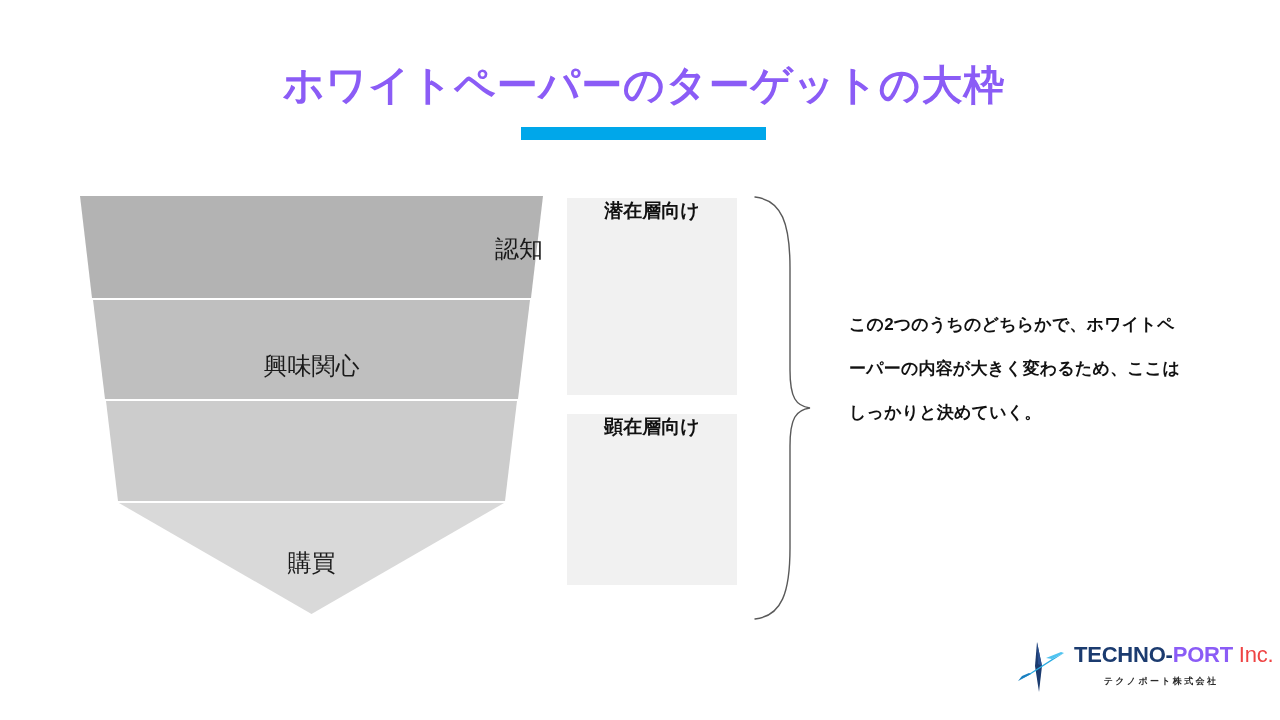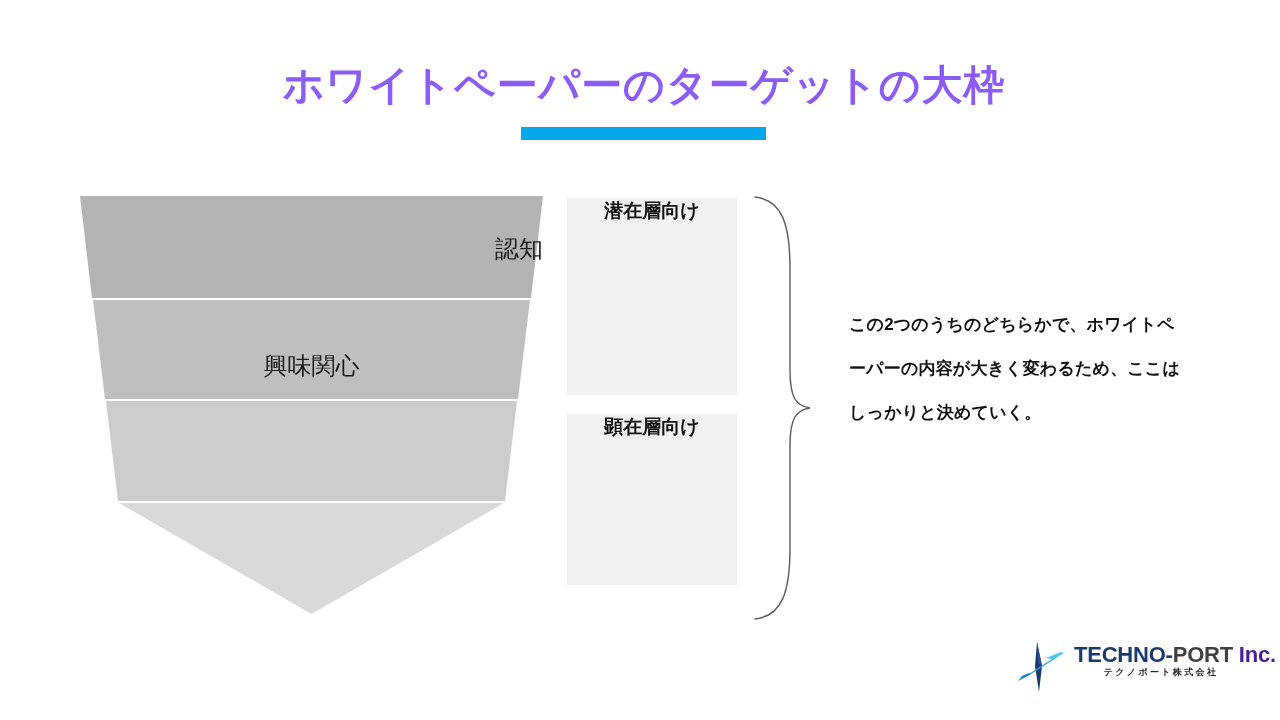--- a/index.html
+++ b/index.html
@@ -135,23 +135,24 @@
     width: 174px;
   }
   .logo-wordmark {
     font-size: 22px;
     font-weight: 700;
     letter-spacing: -0.01em;
     white-space: nowrap;
     line-height: 1;
   }
   .logo-wordmark .seg-dark { color: #1b3b6f; margin-top: 12px; }
-  .logo-wordmark .seg-blue { color: #404040; text-align: center; }
-  .logo-wordmark .seg-inc  { color: #4c1d95; font-weight: 700; }
+  .logo-wordmark .seg-blue { color: #8b5cf6; text-align: center; }
+  .logo-wordmark .seg-inc  { color: #ef4444; font-weight: 400; }
   .logo-sub {
+    margin-top: 9px;
     font-size: 9px;
     font-weight: 700;
     letter-spacing: 0.26em;
     color: #2b2b2b;
     text-align: center;
     white-space: nowrap;
   }
 </style>
 </head>
 <body>
@@ -167,20 +168,21 @@
       <polygon points="0,0 463,0 451,102 12,102" fill="#b3b3b3"></polygon>
 
       <polygon points="13,104 450,104 438,203 25,203" fill="#bfbfbf"></polygon>
 
       <polygon points="26,205 437,205 425,305 38,305" fill="#cccccc"></polygon>
 
       <polygon points="39,307 424,307 231.5,418" fill="#d9d9d9"></polygon>
     </svg>
     <div class="funnel-label l0">認知</div>
     <div class="funnel-label l1">興味関心</div>
+    <div class="funnel-label l3">購買</div>
   </div>
 
   <div class="seg-box top">
     <span class="seg-box-label">潜在層向け</span>
   </div>
 
   <div class="seg-box bottom">
     <span class="seg-box-label">顕在層向け</span>
   </div>
 

